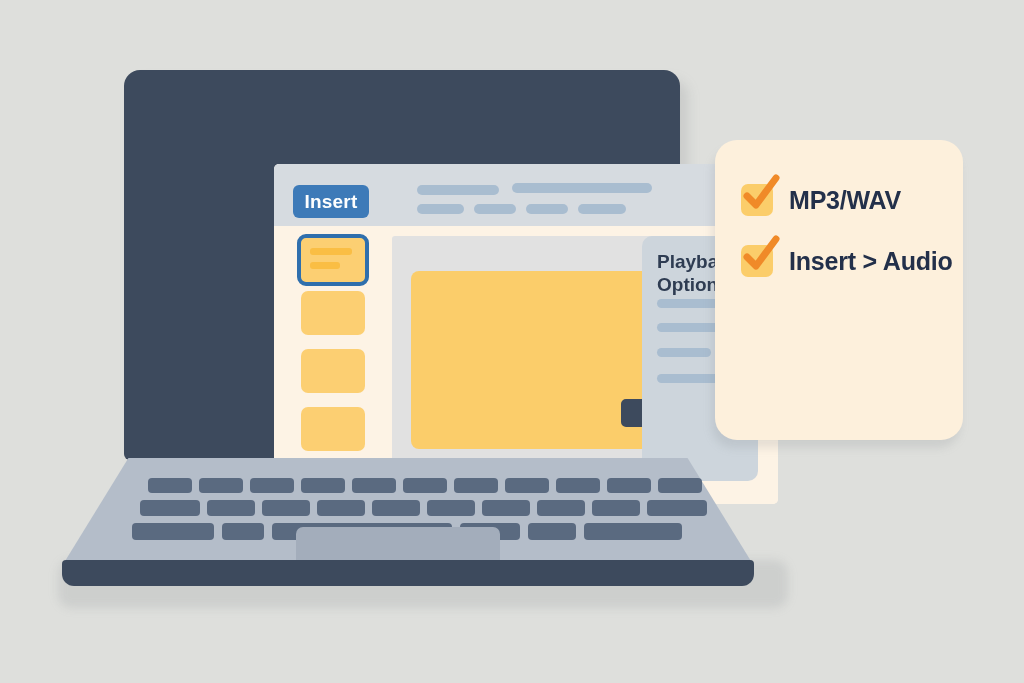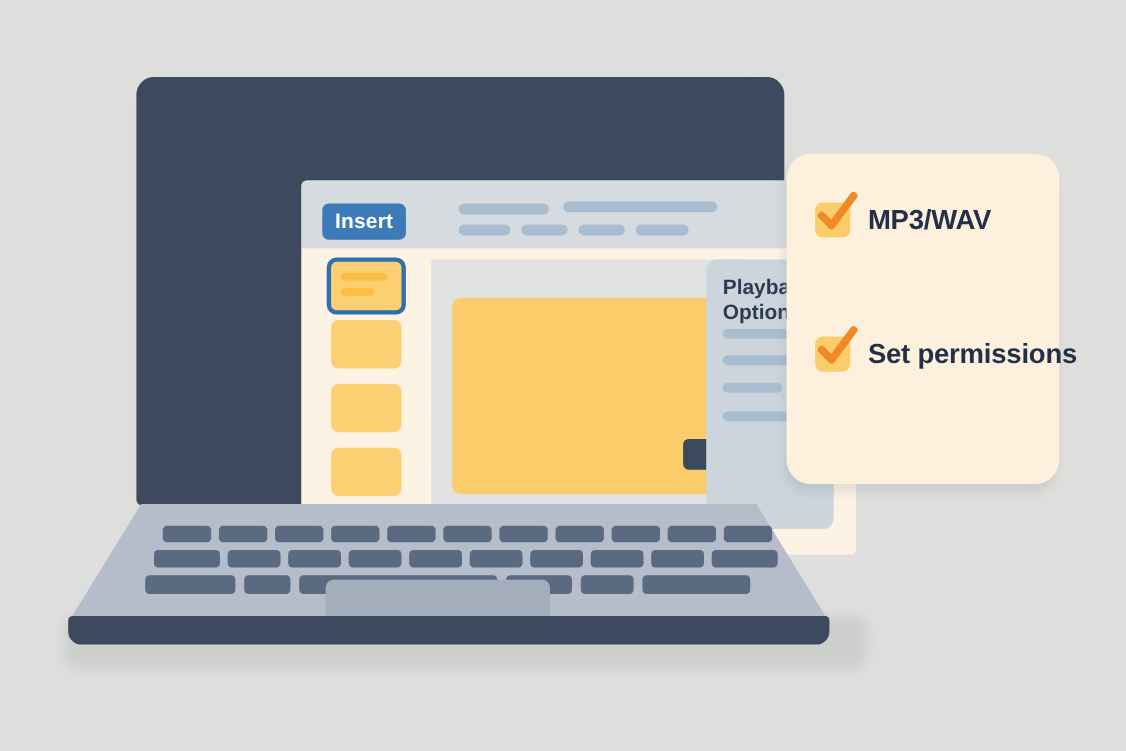--- a/index.html
+++ b/index.html
@@ -11,21 +11,21 @@
   }
   .stage{position:absolute;inset:0;}
 
   
   .laptop-shadow{
     position:absolute;left:58px;top:560px;width:730px;height:48px;
     background:rgba(120,125,130,.16);border-radius:14px;filter:blur(5px);
   }
   .lid{
     position:absolute;left:124px;top:70px;width:556px;height:390px;
-    background:#3d4a5d;border-radius:16px 16px 6px 6px;padding-left:33px;
+    background:#3d4a5d;border-radius:16px 16px 6px 6px;
   }
   .lid-shadow{
     position:absolute;left:132px;top:80px;width:556px;height:386px;
     background:rgba(110,116,124,.18);border-radius:16px;filter:blur(6px);
   }
   .screen{
     position:absolute;left:150px;top:94px;width:504px;height:340px;
     background:#fdf3e5;border-radius:5px;overflow:hidden;
   }
 
@@ -214,26 +214,26 @@
 
     <div class="check-row" style="top:44px;">
       <span class="cbox">
         <svg width="40" height="40" viewBox="0 0 40 40">
           <path d="M7 20 L16 29 L36 2" stroke="#f08a28" stroke-width="7" stroke-linecap="round" stroke-linejoin="round" fill="none"></path>
         </svg>
       </span>
       <span class="check-label">MP3/WAV</span>
     </div>
 
-
-    <div class="check-row" style="top:166px;">
+    <div class="check-row" style="top:105px;">
       <span class="cbox">
         <svg width="40" height="40" viewBox="0 0 40 40">
           <path d="M7 20 L16 29 L36 2" stroke="#f08a28" stroke-width="7" stroke-linecap="round" stroke-linejoin="round" fill="none"></path>
         </svg>
       </span>
-      <span class="check-label semi">Set permissions</span>
+      <span class="check-label semi">Insert &gt; Audio</span>
     </div>
 
 
+
   </div>
 
 </div>
 
 </body></html>

